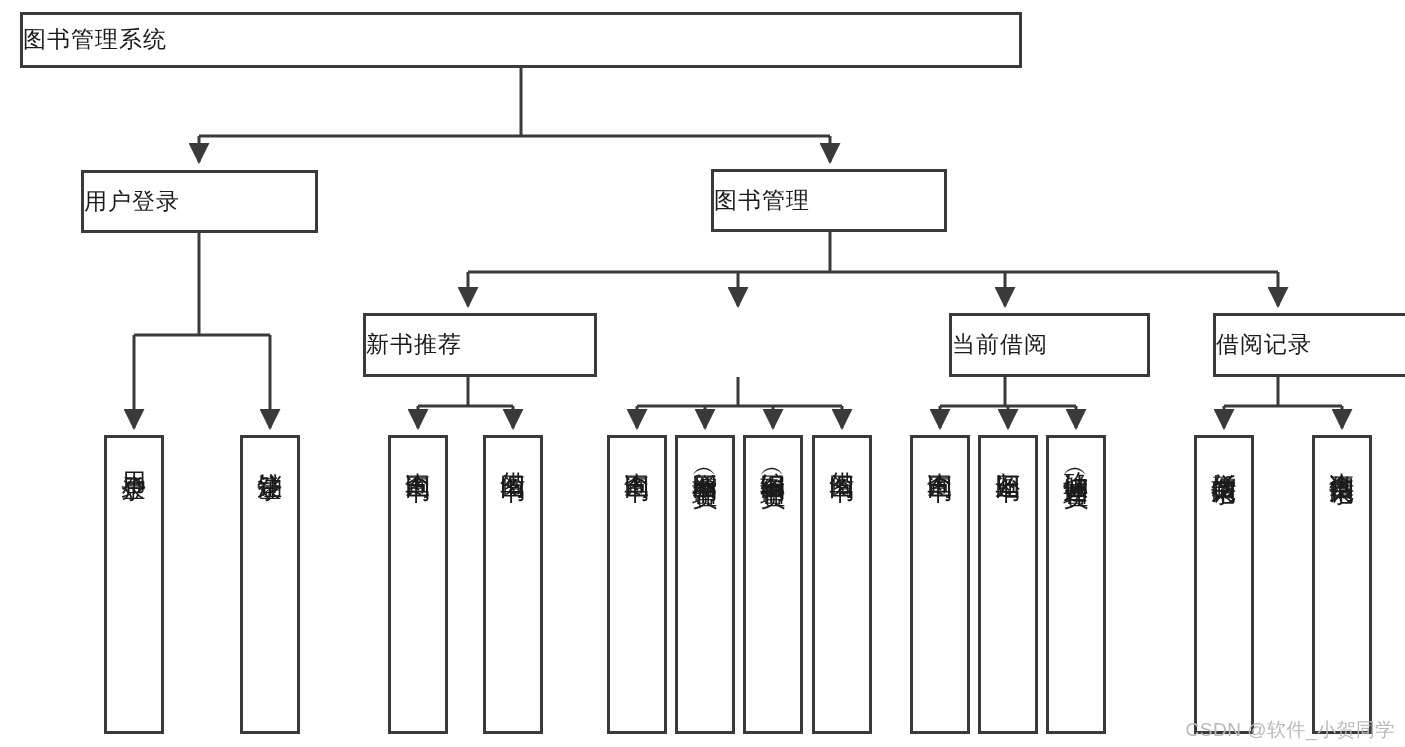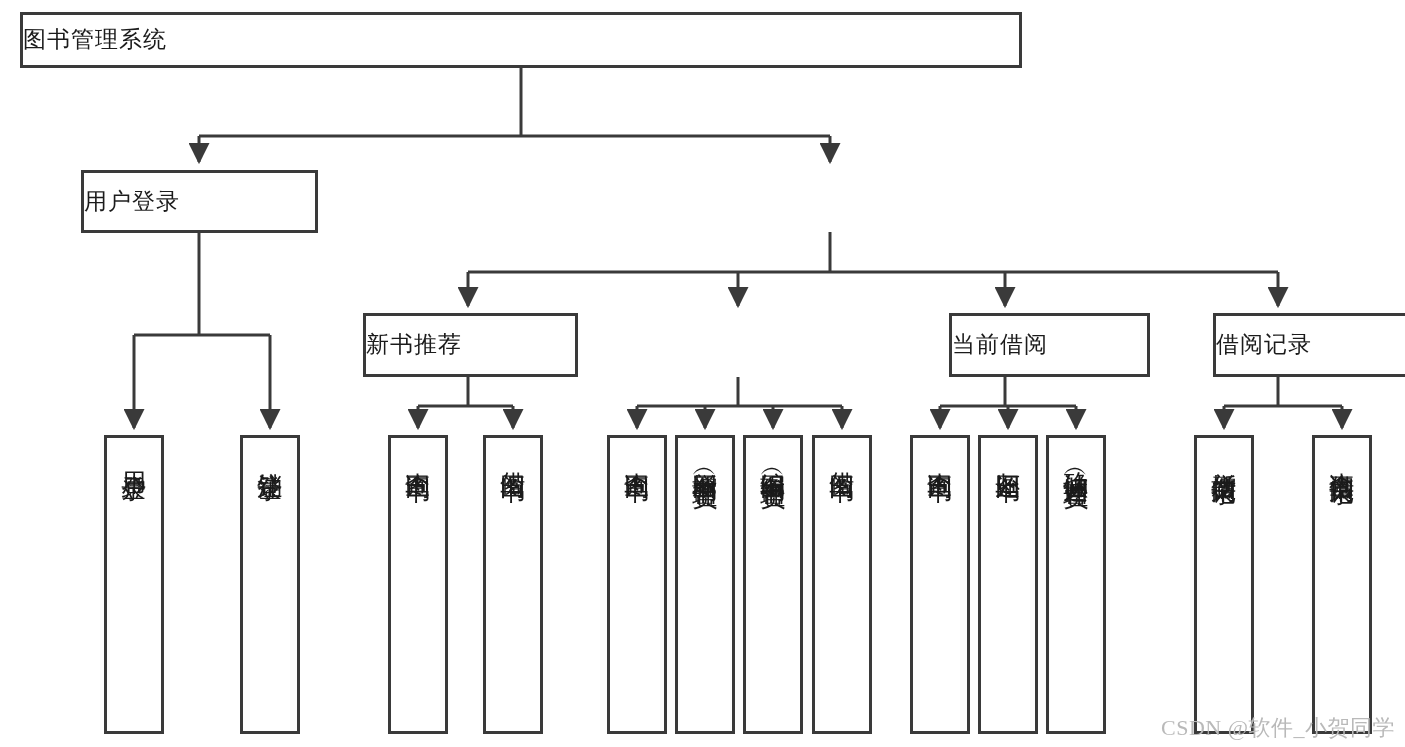--- a/index.html
+++ b/index.html
@@ -51,26 +51,25 @@
     letter-spacing: 2px;
     writing-mode: vertical-rl;
     text-orientation: upright;
     white-space: nowrap;
     text-align: left;
   }
   .watermark {
     position: absolute;
     right: 10px;
     bottom: 4px;
-    font-size: 22px;
+    font-size: 19px;
     color: #b9b9b9;
     letter-spacing: 0.5px;
     white-space: nowrap;
     pointer-events: none;
-    font-family: Liberation Serif, serif;
   }
 </style>
 </head>
 <body>
 
 <div id="canvas">
 
   <svg class="layer" viewBox="0 0 1405 747" xmlns="http://www.w3.org/2000/svg">
     <defs>
       <marker id="arrow" viewBox="0 0 10 10" refX="9" refY="5" markerWidth="7" markerHeight="7" orient="auto-start-reverse">
@@ -121,22 +120,25 @@
     </g>
   </svg>
 
   <div class="node horizontal" style="left:20px; top:12px; width:1002px; height:56px;">
     <span class="label">图书管理系统</span>
   </div>
 
   <div class="node horizontal" style="left:81px; top:170px; width:237px; height:63px;">
     <span class="label">用户登录</span>
   </div>
+  <div class="node horizontal" style="left:711px; top:169px; width:236px; height:63px;">
+    <span class="label">图书管理</span>
+  </div>
 
-  <div class="node horizontal" style="left:363px; top:313px; width:215px; height:64px;">
+  <div class="node horizontal" style="left:363px; top:313px; width:234px; height:64px;">
     <span class="label">新书推荐</span>
   </div>
   <div class="node horizontal" style="left:902px; top:313px; width:201px; height:64px;margin-left:47px;">
     <span class="label">当前借阅</span>
   </div>
   <div class="node horizontal" style="left:1213px; top:313px; width:248px; height:64px;">
     <span class="label">借阅记录</span>
   </div>
 
   <div class="node vertical" style="left:104px; top:435px; width:60px; height:299px;">

